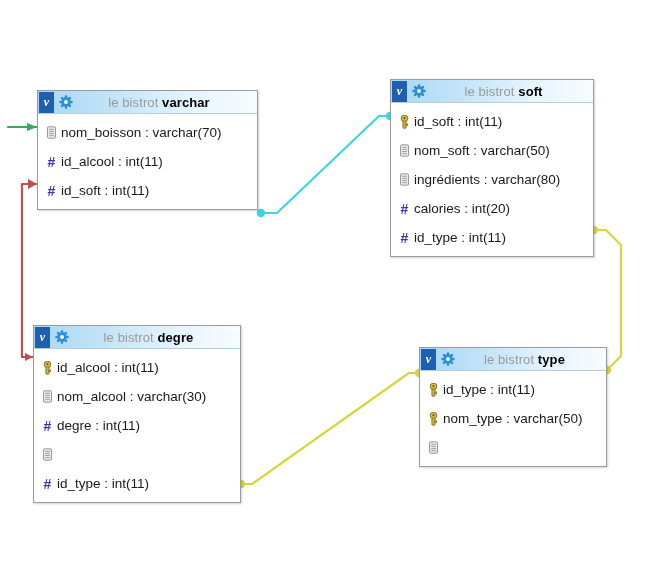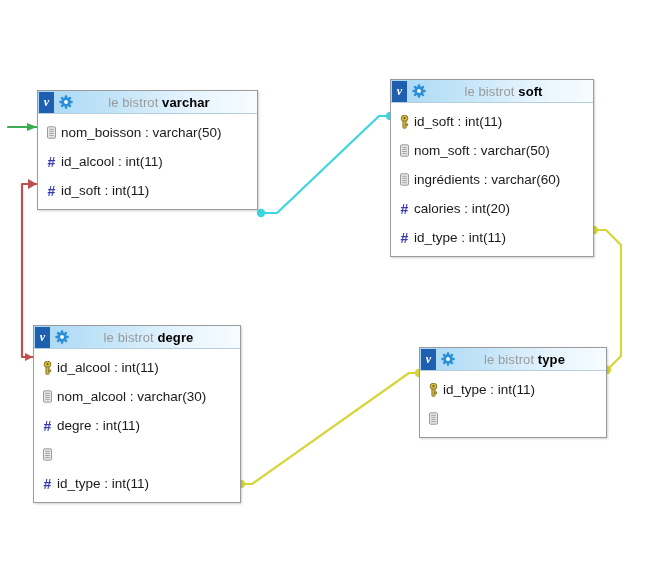--- a/index.html
+++ b/index.html
@@ -161,21 +161,21 @@
           <div class="field-row">
             <span class="field-icon">
               <svg width="11" height="13" viewBox="0 0 11 13">
                 <rect x="1.5" y="0.8" width="8" height="11.4" rx="1.2" fill="#e8e8e8" stroke="#9a9a9a" stroke-width="1"></rect>
                 <line x1="3.2" y1="3.3" x2="7.8" y2="3.3" stroke="#9a9a9a" stroke-width="0.9"></line>
                 <line x1="3.2" y1="5.4" x2="7.8" y2="5.4" stroke="#9a9a9a" stroke-width="0.9"></line>
                 <line x1="3.2" y1="7.5" x2="7.8" y2="7.5" stroke="#9a9a9a" stroke-width="0.9"></line>
                 <line x1="3.2" y1="9.6" x2="7.8" y2="9.6" stroke="#9a9a9a" stroke-width="0.9"></line>
               </svg>
             </span>
-            <span class="field-text">nom_boisson : varchar(50)</span>
+            <span class="field-text">nom_boisson : varchar(70)</span>
           </div>
           <div class="field-row">
             <span class="field-icon">
               <span class="hash-glyph">#</span>
             </span>
             <span class="field-text">id_alcool : int(11)</span>
           </div>
           <div class="field-row">
             <span class="field-icon">
               <span class="hash-glyph">#</span>
@@ -228,21 +228,21 @@
           <div class="field-row">
             <span class="field-icon">
               <svg width="11" height="13" viewBox="0 0 11 13">
                 <rect x="1.5" y="0.8" width="8" height="11.4" rx="1.2" fill="#e8e8e8" stroke="#9a9a9a" stroke-width="1"></rect>
                 <line x1="3.2" y1="3.3" x2="7.8" y2="3.3" stroke="#9a9a9a" stroke-width="0.9"></line>
                 <line x1="3.2" y1="5.4" x2="7.8" y2="5.4" stroke="#9a9a9a" stroke-width="0.9"></line>
                 <line x1="3.2" y1="7.5" x2="7.8" y2="7.5" stroke="#9a9a9a" stroke-width="0.9"></line>
                 <line x1="3.2" y1="9.6" x2="7.8" y2="9.6" stroke="#9a9a9a" stroke-width="0.9"></line>
               </svg>
             </span>
-            <span class="field-text">ingrédients : varchar(60)</span>
+            <span class="field-text">ingrédients : varchar(80)</span>
           </div>
           <div class="field-row">
             <span class="field-icon">
               <span class="hash-glyph">#</span>
             </span>
             <span class="field-text">calories : int(20)</span>
           </div>
           <div class="field-row">
             <span class="field-icon">
               <span class="hash-glyph">#</span>
@@ -341,20 +341,31 @@
                 <ellipse cx="5.5" cy="3.4" rx="3.3" ry="3.2" fill="#d9c04a" stroke="#8a7520" stroke-width="1"></ellipse>
                 <circle cx="5.5" cy="3.2" r="1.1" fill="#6e5c10"></circle>
                 <rect x="3.9" y="6.0" width="3.2" height="7.2" rx="0.6" fill="#cdb344" stroke="#8a7520" stroke-width="0.9"></rect>
                 <rect x="6.6" y="9.0" width="2.1" height="1.5" fill="#cdb344" stroke="#8a7520" stroke-width="0.8"></rect>
               </svg>
             </span>
             <span class="field-text">id_type : int(11)</span>
           </div>
           <div class="field-row">
             <span class="field-icon">
+              <svg width="11" height="14" viewBox="0 0 11 14">
+                <ellipse cx="5.5" cy="3.4" rx="3.3" ry="3.2" fill="#d9c04a" stroke="#8a7520" stroke-width="1"></ellipse>
+                <circle cx="5.5" cy="3.2" r="1.1" fill="#6e5c10"></circle>
+                <rect x="3.9" y="6.0" width="3.2" height="7.2" rx="0.6" fill="#cdb344" stroke="#8a7520" stroke-width="0.9"></rect>
+                <rect x="6.6" y="9.0" width="2.1" height="1.5" fill="#cdb344" stroke="#8a7520" stroke-width="0.8"></rect>
+              </svg>
+            </span>
+            <span class="field-text">nom_type : varchar(50)</span>
+          </div>
+          <div class="field-row">
+            <span class="field-icon">
               <svg width="11" height="13" viewBox="0 0 11 13">
                 <rect x="1.5" y="0.8" width="8" height="11.4" rx="1.2" fill="#e8e8e8" stroke="#9a9a9a" stroke-width="1"></rect>
                 <line x1="3.2" y1="3.3" x2="7.8" y2="3.3" stroke="#9a9a9a" stroke-width="0.9"></line>
                 <line x1="3.2" y1="5.4" x2="7.8" y2="5.4" stroke="#9a9a9a" stroke-width="0.9"></line>
                 <line x1="3.2" y1="7.5" x2="7.8" y2="7.5" stroke="#9a9a9a" stroke-width="0.9"></line>
                 <line x1="3.2" y1="9.6" x2="7.8" y2="9.6" stroke="#9a9a9a" stroke-width="0.9"></line>
               </svg>
             </span>
           </div>
         </div>

